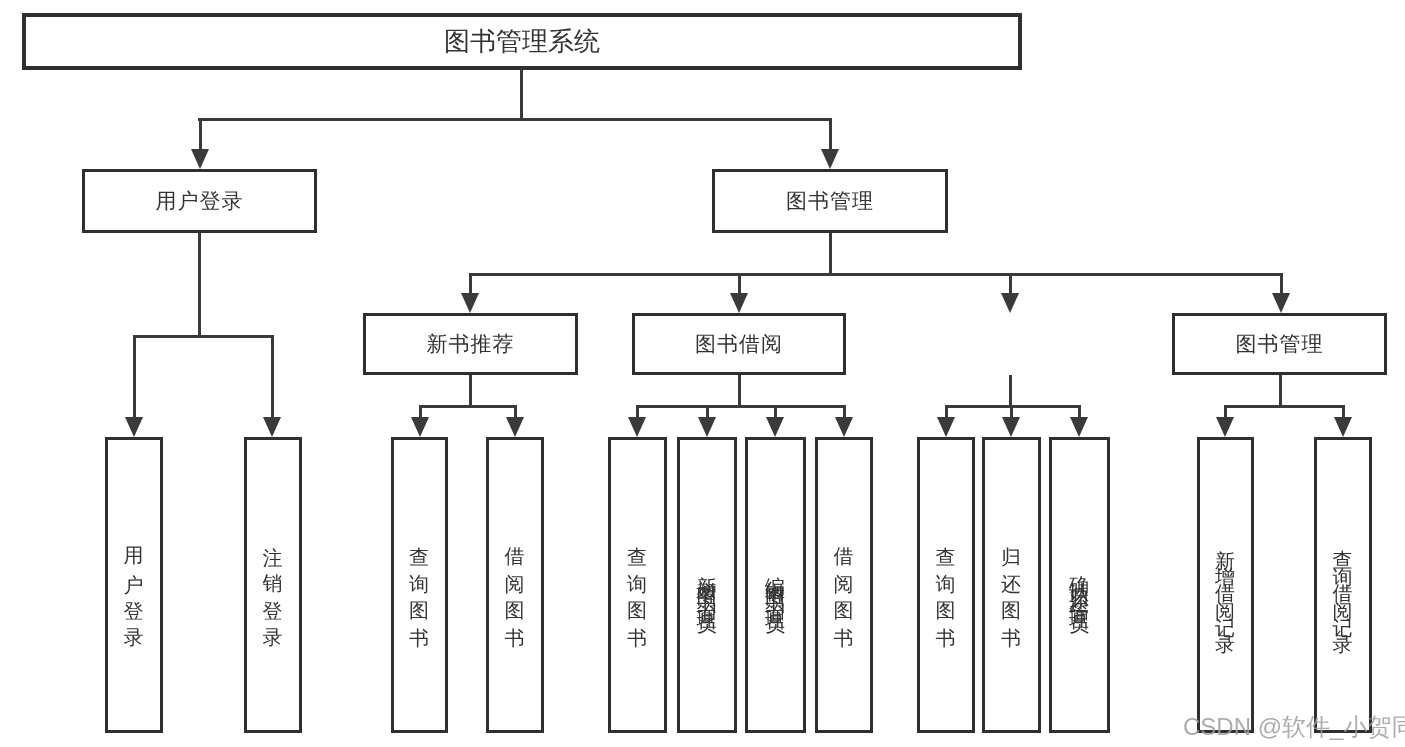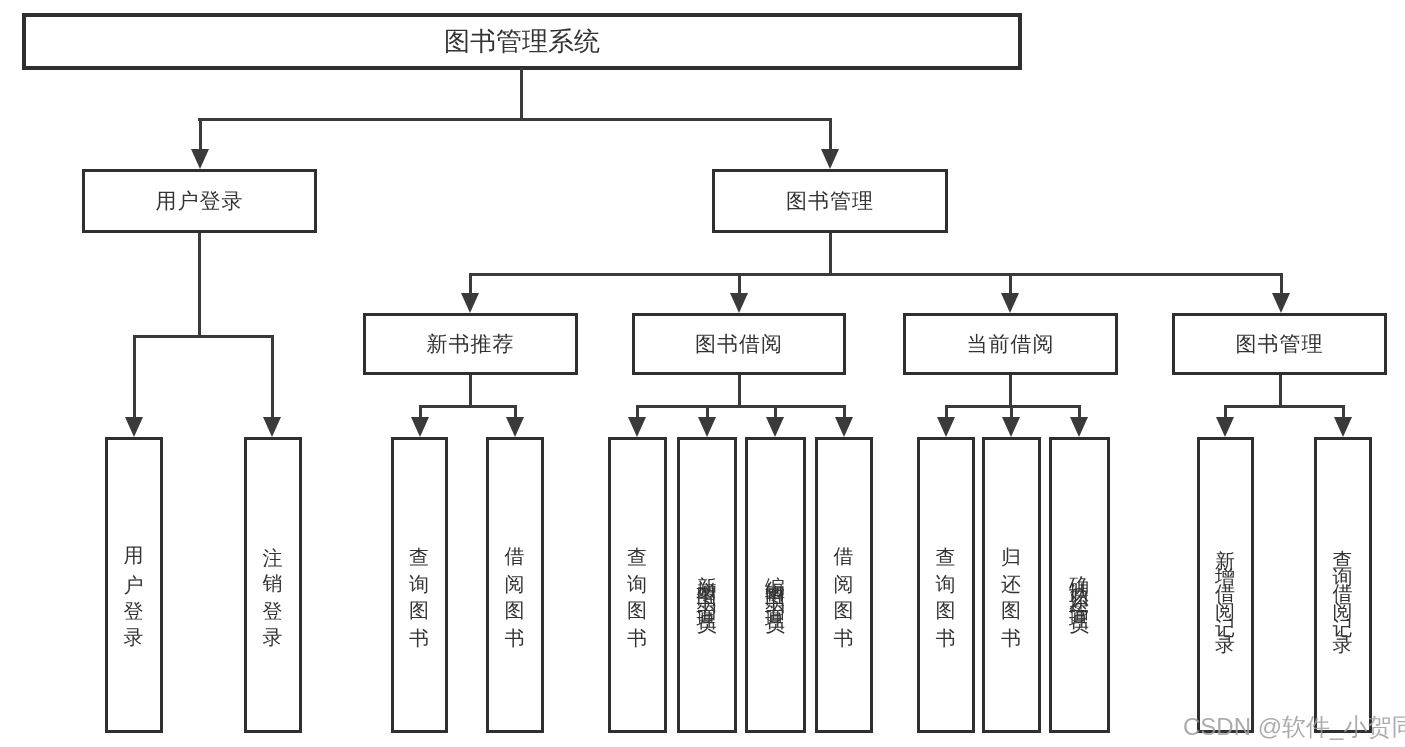--- a/index.html
+++ b/index.html
@@ -93,23 +93,20 @@
   <div class="arw" style="left:1001px; top:293px;"></div>
   <div class="v" style="left:1280px; top:273px; height:22px;"></div>
   <div class="arw" style="left:1272px; top:293px;"></div>
 
   <div class="box hbox" style="left:632px; top:313px; width:214px; height:62px;">
     <span>图书借阅</span>
   </div>
   <div class="box hbox" style="left:363px; top:313px; width:215px; height:62px;">
     <span>新书推荐</span>
   </div>
-  <div class="box hbox" style="left:903px; top:313px; width:215px; height:62px;">
-    <span>当前借阅</span>
-  </div>
   <div class="box hbox" style="left:1172px; top:313px; width:215px; height:62px;">
     <span>图书管理</span>
   </div>
 
   <div class="v" style="left:469px; top:375px; height:32px;"></div>
   <div class="h" style="left:419px; top:405px; width:98px;"></div>
   <div class="v" style="left:419px; top:405px; height:14px;"></div>
   <div class="arw" style="left:411px; top:417px;"></div>
   <div class="v" style="left:514px; top:405px; height:14px;"></div>
   <div class="arw" style="left:506px; top:417px;"></div>

